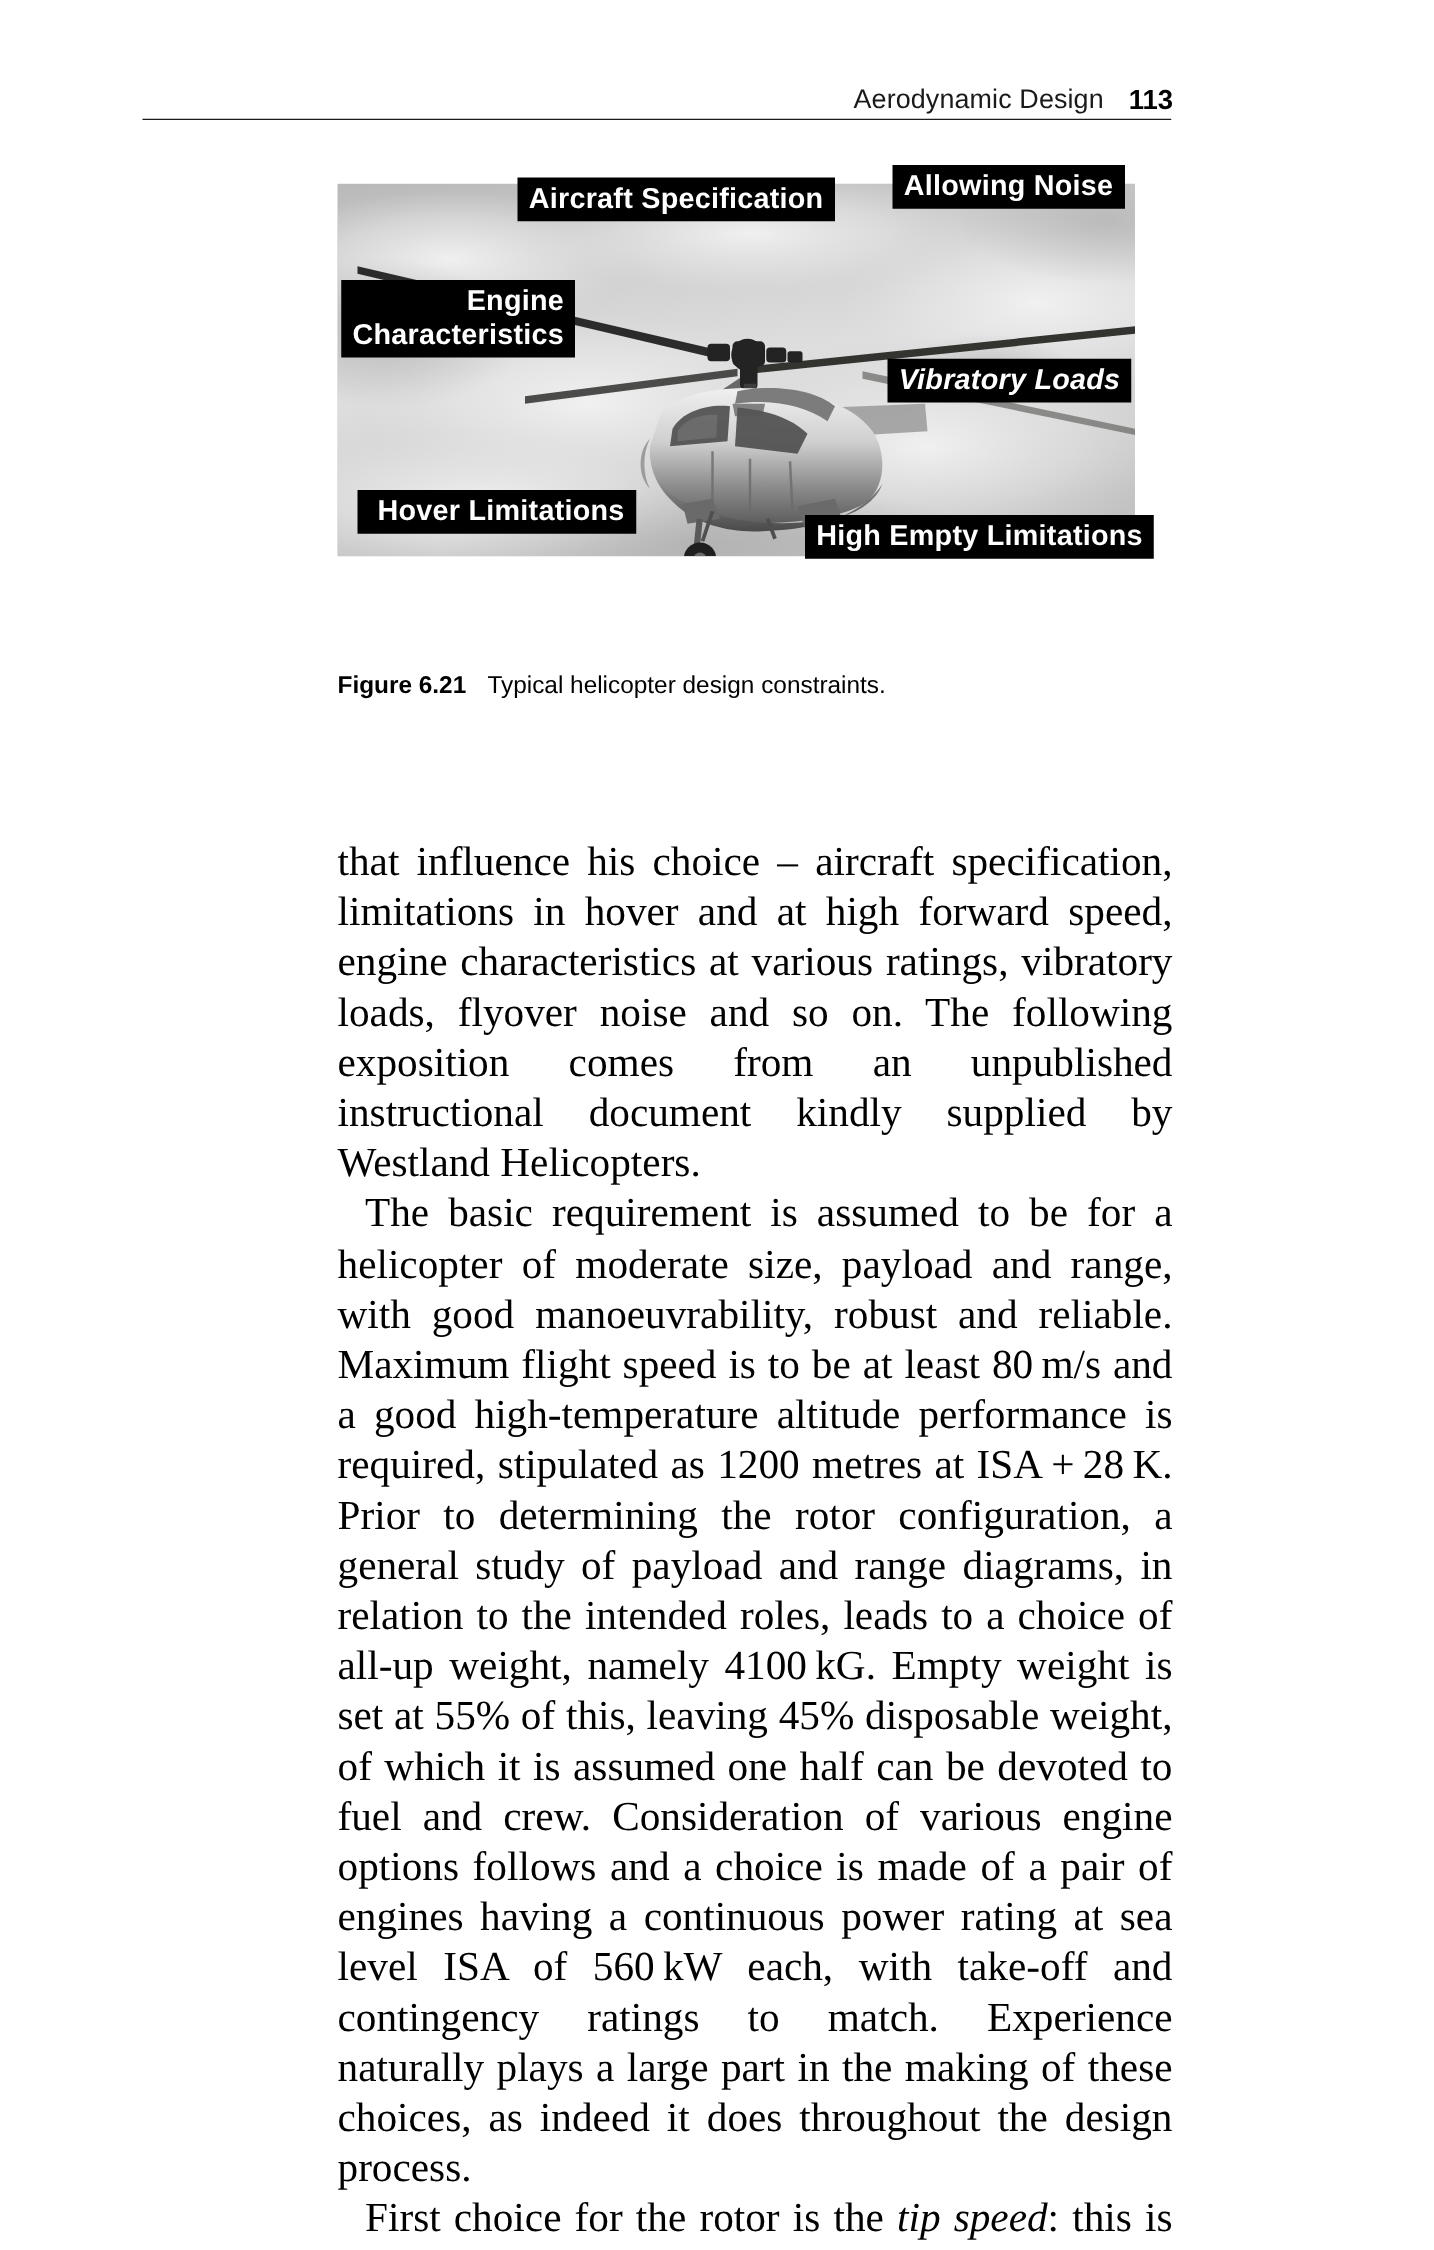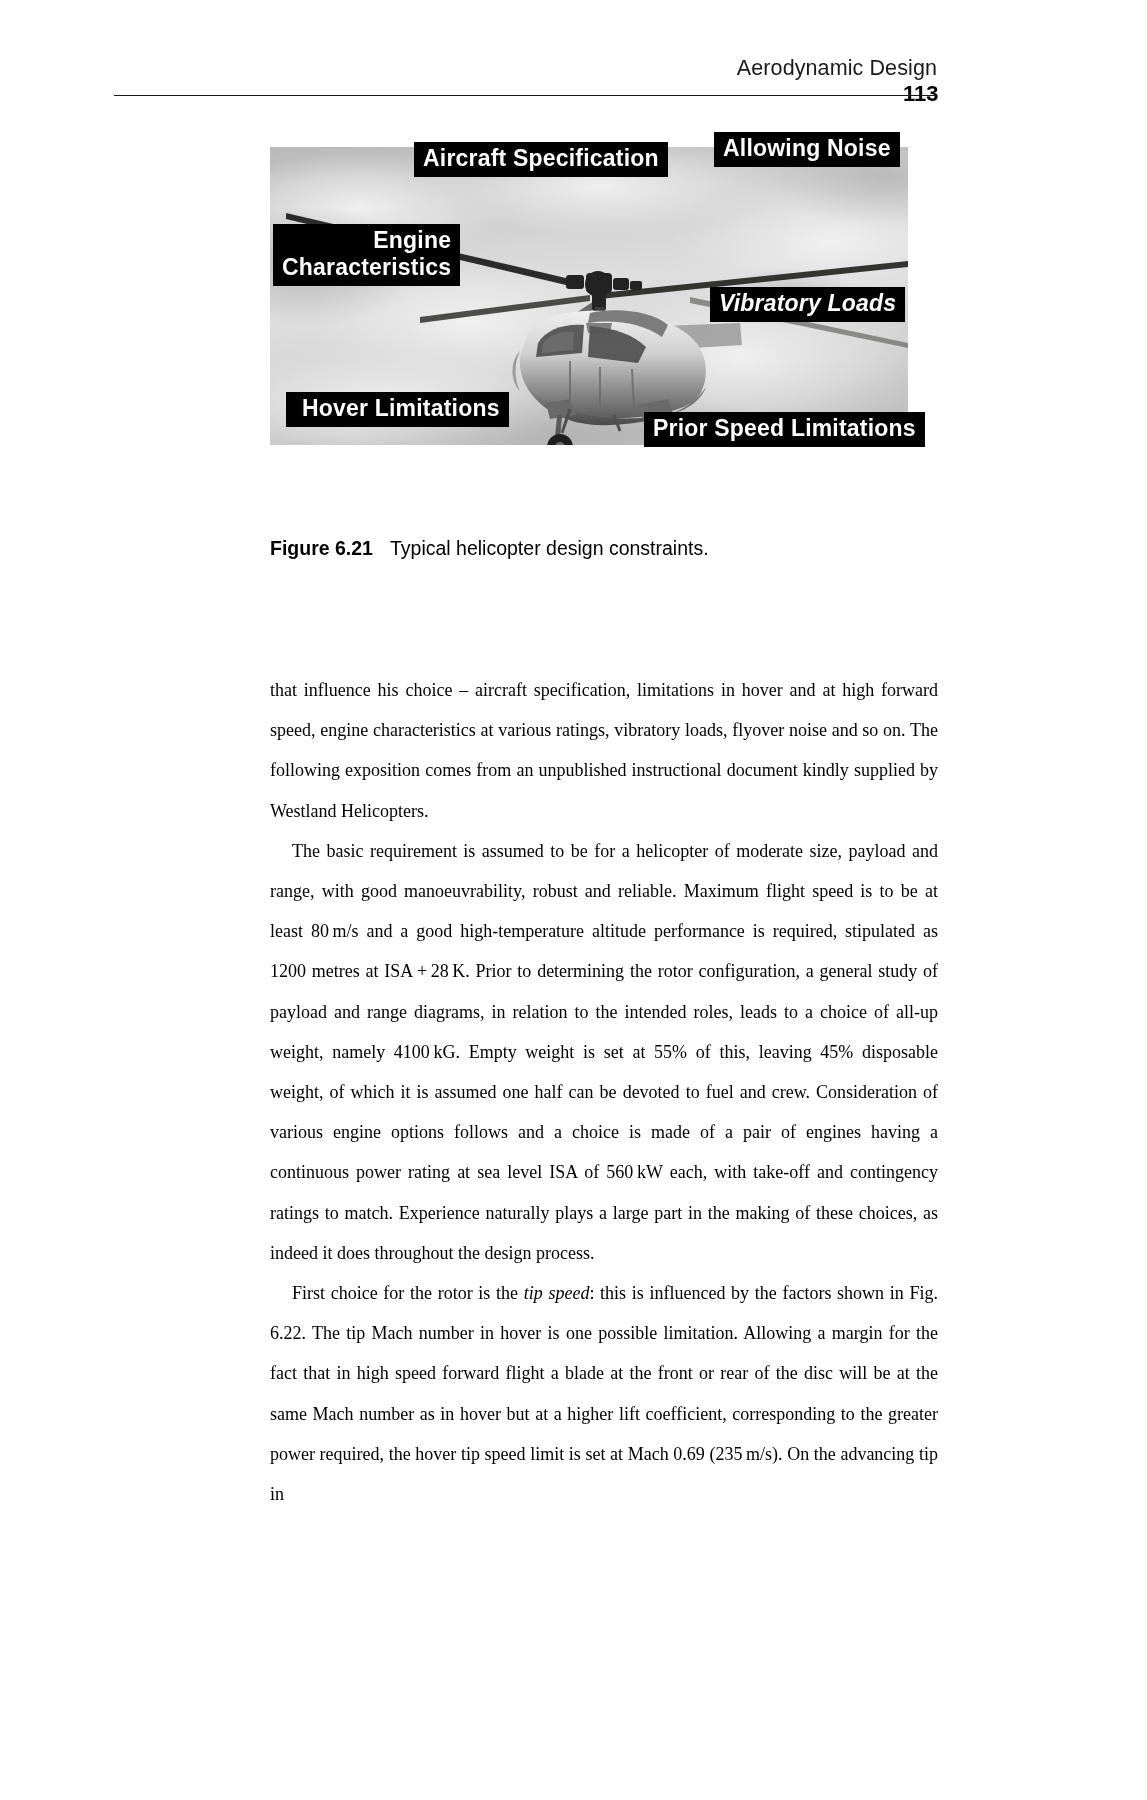--- a/index.html
+++ b/index.html
@@ -13,26 +13,25 @@
     position: relative;
     font-family: "Liberation Serif", serif;
     color: #000000;
     overflow: hidden;
   }
 
   
   .page-header {
     position: absolute;
     left: 114px;
-    top: 56px;
+    top: 67px;
     width: 823px;
     display: flex;
-    align-items: flex-end;
+    align-items: flex-start;
     justify-content: flex-end;
-    flex-direction: column;
   }
   .header-title {
     font-family: "Liberation Sans", sans-serif;
     font-size: 21.5px;
     letter-spacing: 0.1px;
     color: #1a1a1a;
   }
   .header-folio {
     font-family: "Liberation Sans", sans-serif;
     font-size: 22px;
@@ -114,21 +113,21 @@
   .body-col {
     position: absolute;
     left: 270px;
     top: 670px;
     width: 668px;
   }
   .para {
     margin: 0;
     text-align: justify;
     text-justify: inter-word;
-    font-size: 18px;
+    font-size: 33px;
     line-height: 40.2px;
     font-family: "Liberation Serif", serif;
     color: #000;
     hyphens: manual;
   }
   .para.indent {
     text-indent: 22px;
   }
   .para em {
     font-style: italic;
@@ -264,21 +263,21 @@
       </g>
     </svg>
   </div>
 
   <div class="callout c-spec">Aircraft Specification</div>
   <div class="callout c-flyover">Allowing Noise</div>
   <div class="callout c-engine">Engine
 Characteristics</div>
   <div class="callout c-vibratory">Vibratory Loads</div>
   <div class="callout c-hover">Hover Limitations</div>
-  <div class="callout c-highspeed">Prior Speed Limitations</div>
+  <div class="callout c-highspeed">High Empty Limitations</div>
 </div>
 
 <div class="figure-caption">
   <span class="cap-label">Figure 6.21</span><span class="cap-text">Typical helicopter design constraints.</span>
 </div>
 
 <div class="body-col">
   <p class="para">that influence his choice – aircraft specification, limitations in hover and at high forward speed, engine characteristics at various ratings, vibratory loads, flyover noise and so on. The following exposition comes from an unpublished instructional document kindly supplied by Westland Helicopters.</p>
   <p class="para indent">The basic requirement is assumed to be for a helicopter of moderate size, payload and range, with good manoeuvrability, robust and reliable. Maximum flight speed is to be at least 80 m/s and a good high-temperature altitude performance is required, stipulated as 1200 metres at ISA + 28 K. Prior to determining the rotor configuration, a general study of payload and range diagrams, in relation to the intended roles, leads to a choice of all-up weight, namely 4100 kG. Empty weight is set at 55% of this, leaving 45% disposable weight, of which it is assumed one half can be devoted to fuel and crew. Consideration of various engine options follows and a choice is made of a pair of engines having a continuous power rating at sea level ISA of 560 kW each, with take-off and contingency ratings to match. Experience naturally plays a large part in the making of these choices, as indeed it does throughout the design process.</p>
   <p class="para indent"><span>First choice for the rotor is the </span><em>tip speed</em><span>: this is influenced by the factors shown in Fig. 6.22. The tip Mach number in hover is one possible limitation. Allowing a margin for the fact that in high speed forward flight a blade at the front or rear of the disc will be at the same Mach number as in hover but at a higher lift coefficient, corresponding to the greater power required, the hover tip speed limit is set at Mach 0.69 (235 m/s). On the advancing tip in</span></p>

